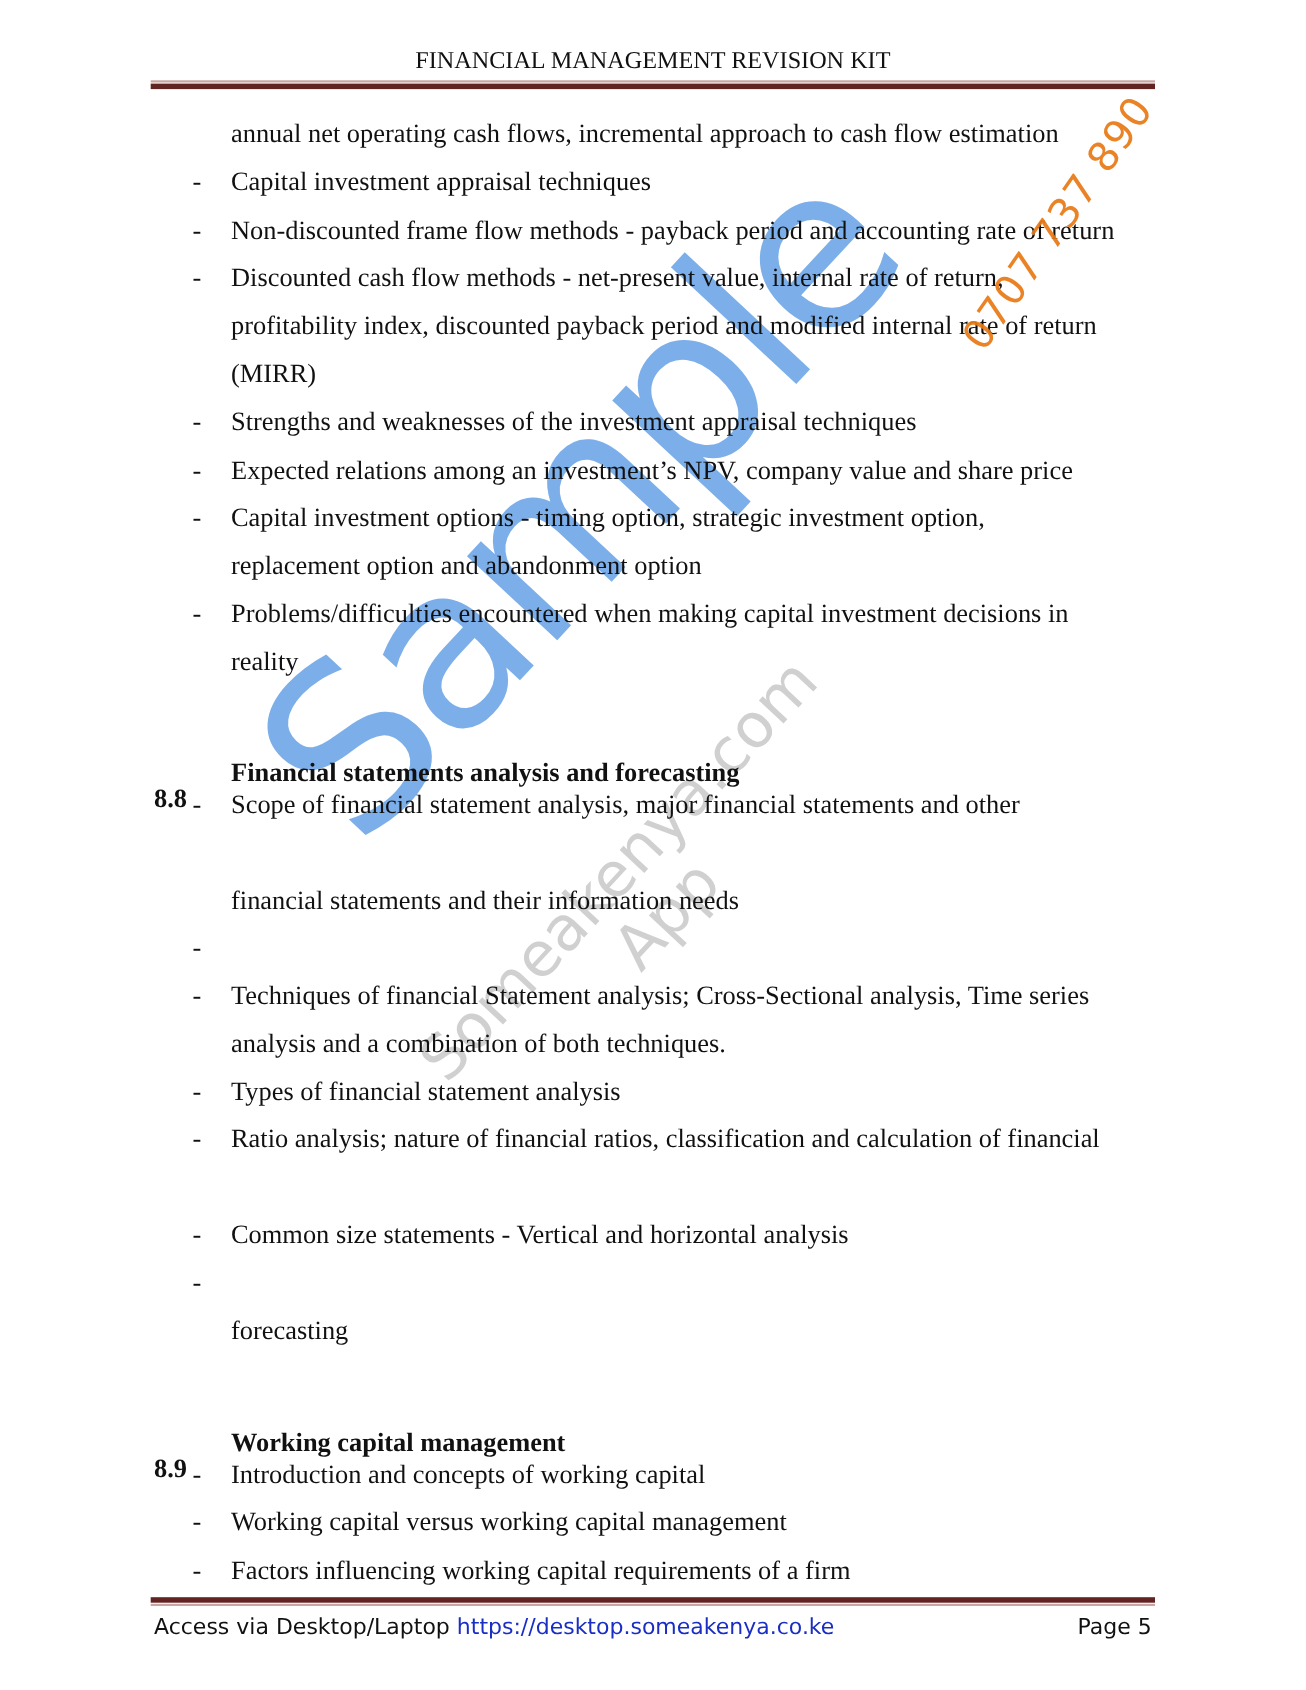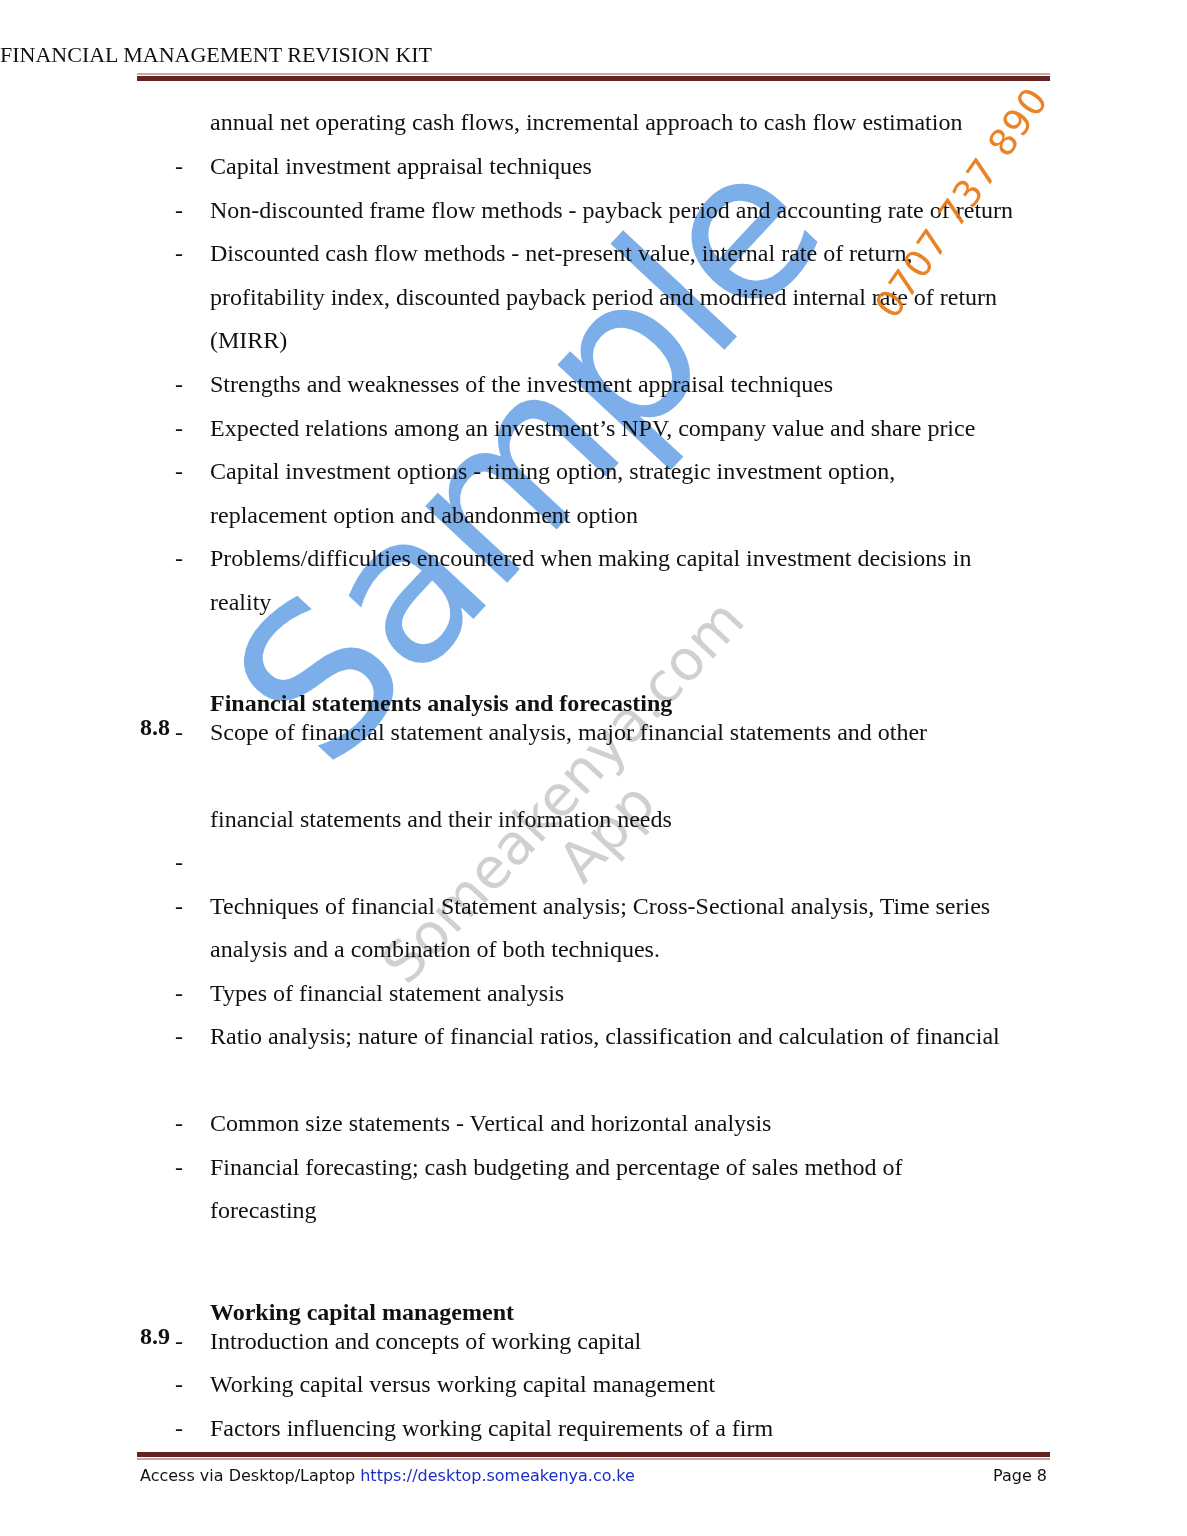--- a/index.html
+++ b/index.html
@@ -1,20 +1,20 @@
 <!DOCTYPE html>
 <html><head>
   <meta charset="utf-8">
   <style>
     html, body { margin: 0; padding: 0; background: #ffffff; }
     body { width: 1187px; height: 1536px; position: relative; overflow: hidden; }
     .page { position: absolute; left: 0; top: 0; width: 1187px; height: 1536px; background: #fff; }
 
     .header-title {
-      position: absolute; left: 0; width: 1187px; top: 42px; 
+      position: absolute; left: 0; width: 1187px; top: 42px; text-align: center;
       font-family: "Liberation Serif", serif; font-size: 22px; color: #111; letter-spacing: 0px;
     }
     .rule { position: absolute; left: 137px; width: 913px; }
     .rule .thin { height: 2px; background: #c9a6a4; }
     .rule .thick { height: 5px; background: #622423; margin-top: 1px; }
     .rule.top { top: 73px; }
     .rule.bottom { top: 1452px; }
 
     .content {
       position: absolute; left: 0; top: 0; width: 1187px; height: 1536px;
@@ -38,21 +38,21 @@
       color: rgba(232, 120, 20, 0.92); transform: rotate(-55deg); transform-origin: center center;
       z-index: 4; letter-spacing: 1px;
     }
     .wm-site {
       position: absolute; left: 280px; top: 752px; width: 610px; text-align: center;
       font-family: "DejaVu Sans", sans-serif; font-size: 56px; line-height: 60px;
       color: rgba(150, 150, 150, 0.45); transform: rotate(-47deg); transform-origin: center center;
       z-index: 2; letter-spacing: 0px;
     }
 
-    .footer { position: absolute; top: 1466px; font-family: "DejaVu Sans", sans-serif; font-size: 16px; color: #111; white-space: nowrap; text-align: right; }
+    .footer { position: absolute; top: 1466px; font-family: "DejaVu Sans", sans-serif; font-size: 20px; color: #111; white-space: nowrap; text-align: right; }
     .footer.left { left: 140px; }
     .footer .link { color: #1a2ec4; }
     .footer.right { right: 140px; }
   </style>
 </head>
 <body>
 
 <div class="page">
 
   <div class="header-title">FINANCIAL MANAGEMENT REVISION KIT</div>
@@ -110,21 +110,20 @@
     <div class="bullet" style="top:980px">-</div>
     <div class="line" style="top:980px">Types of financial statement analysis</div>
 
     <div class="bullet" style="top:1023px">-</div>
     <div class="line" style="top:1023px">Ratio analysis; nature of financial ratios, classification and calculation of financial</div>
 
     <div class="bullet" style="top:1110px">-</div>
     <div class="line" style="top:1110px">Common size statements - Vertical and horizontal analysis</div>
 
     <div class="bullet" style="top:1154px">-</div>
-    <div class="line" style="top:1154px">Financial forecasting; cash budgeting and percentage of sales method of</div>
     <div class="line" style="top:1197px">forecasting</div>
 
     <div class="sec-num" style="top:1284px">8.9</div>
     <div class="sec-title" style="top:1284px">Working capital management</div>
 
     <div class="bullet" style="top:1328px">-</div>
     <div class="line" style="top:1328px">Introduction and concepts of working capital</div>
 
     <div class="bullet" style="top:1371px">-</div>
     <div class="line" style="top:1371px">Working capital versus working capital management</div>
@@ -134,15 +133,15 @@
   </div>
 
   <div class="rule bottom">
       <div class="thick" style="margin-top:0"></div>
       <div class="thin" style="margin-top:1px"></div>
     </div>
 
   <div class="footer left">
     <span>Access via Desktop/Laptop </span><span class="link">https://desktop.someakenya.co.ke</span>
   </div>
-  <div class="footer right">Page 8</div>
+  <div class="footer right">Page 5</div>
 
 </div>
 
 </body></html>

